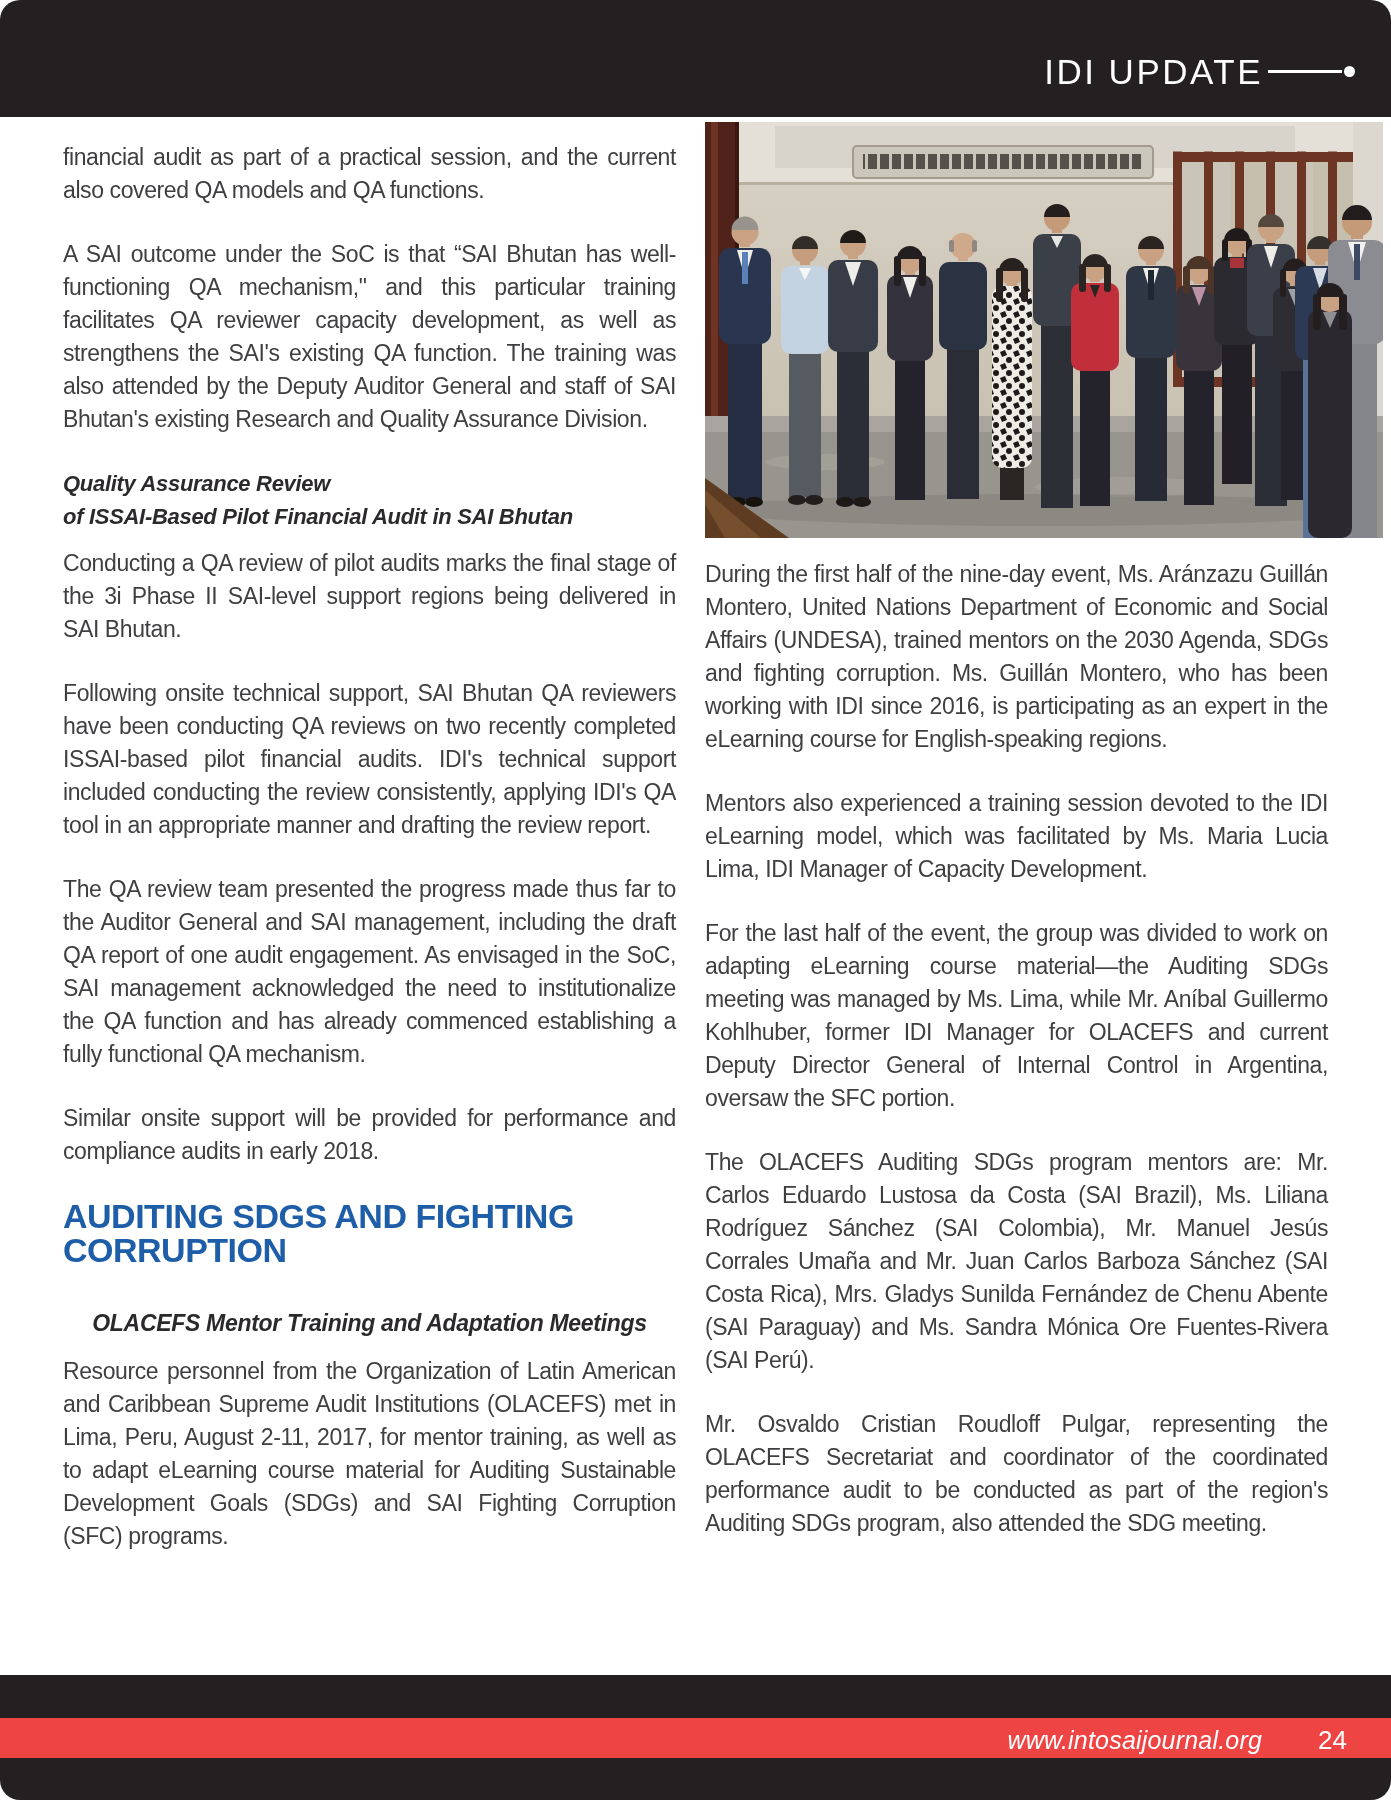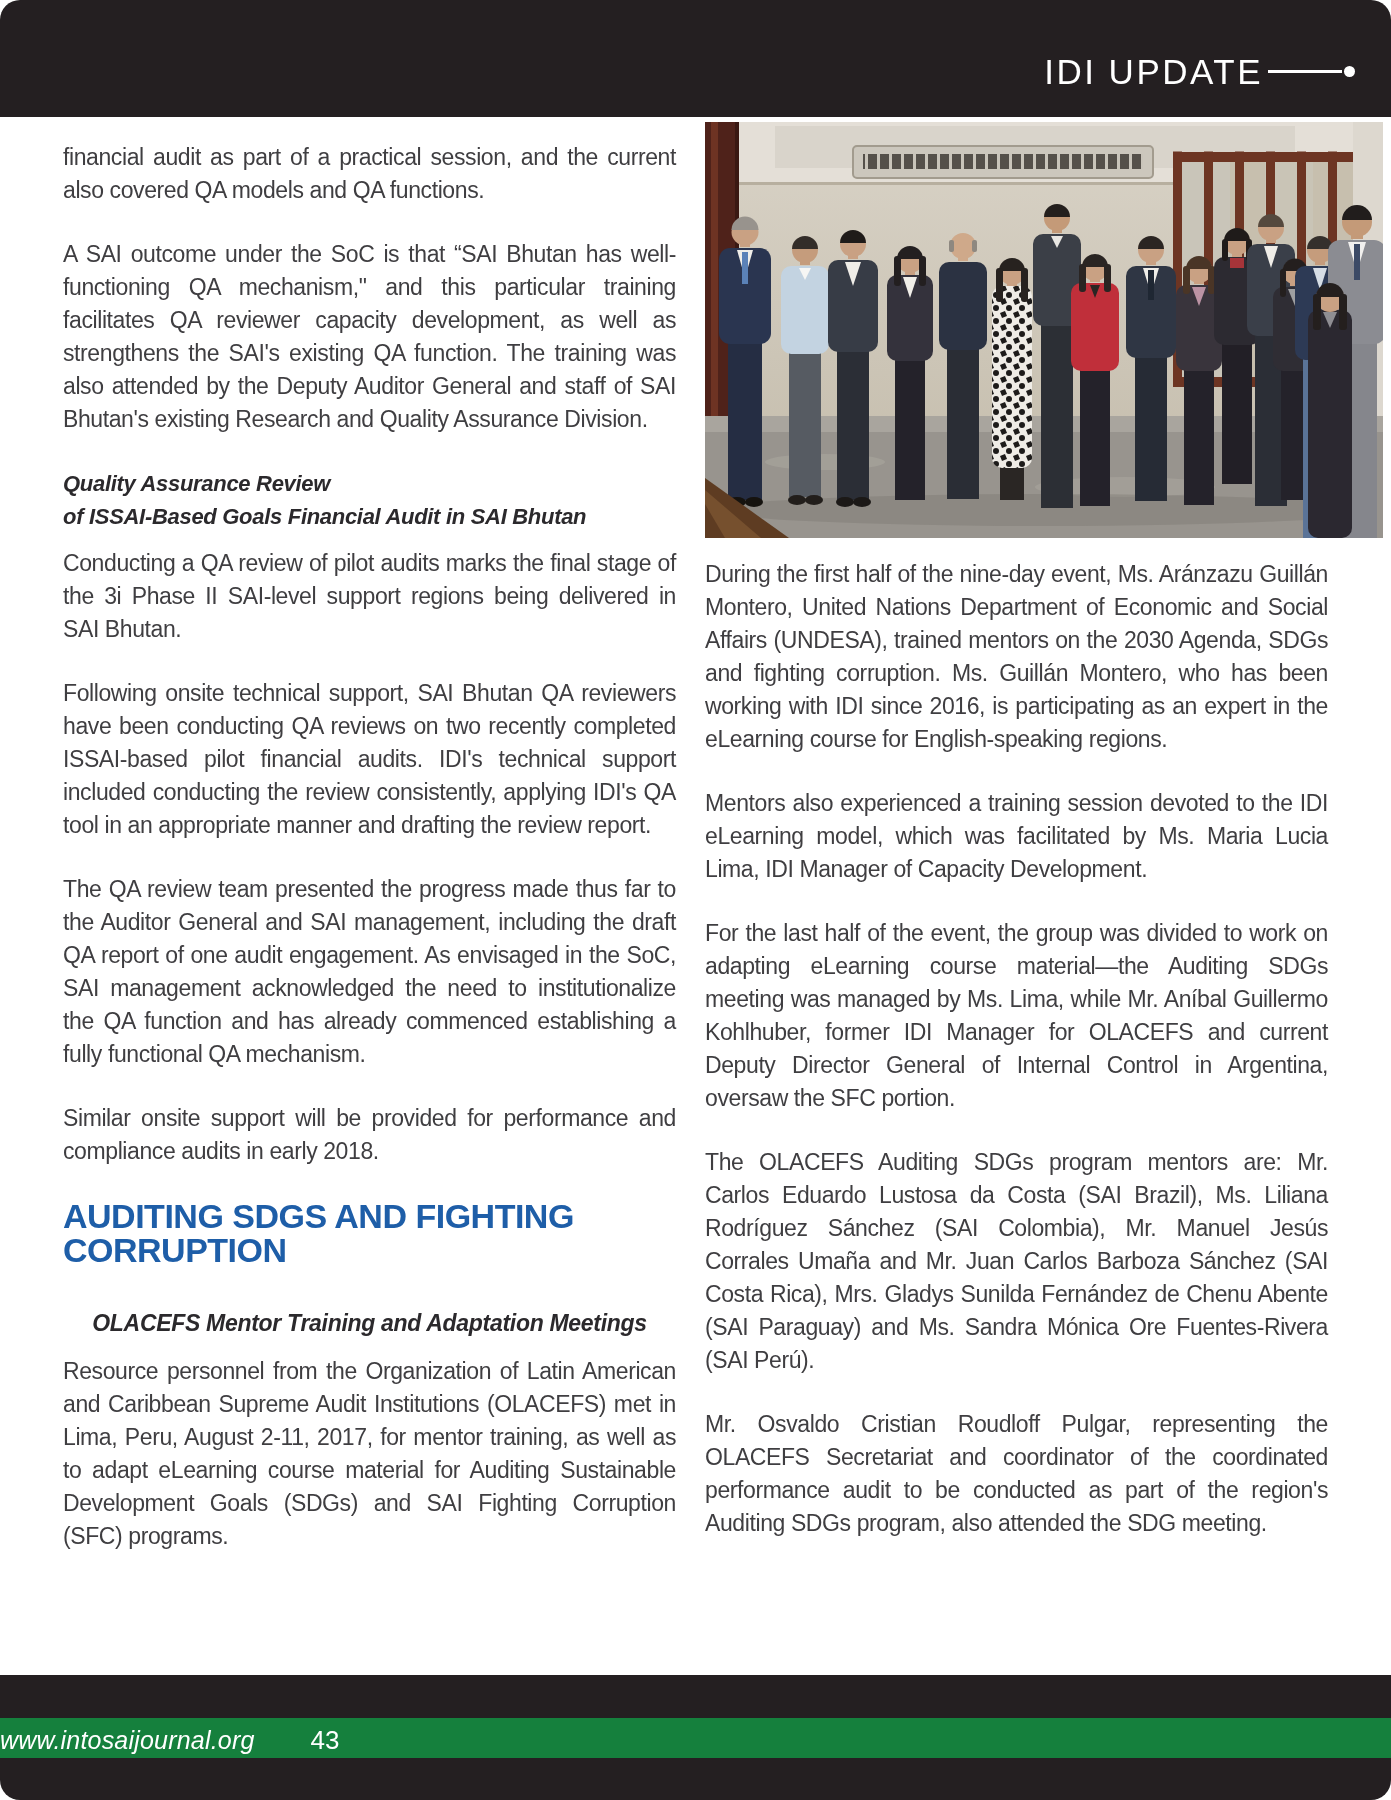--- a/index.html
+++ b/index.html
@@ -27,22 +27,22 @@
   .sub-heading{font-weight:bold;font-style:italic;text-align:center;color:#2b292c;
                font-size:23px;line-height:30px;margin:8px 0 17px 0;letter-spacing:-0.3px;}
 
   
   .photo{position:absolute;left:705px;top:122px;width:678px;height:416px;margin:0;padding:0;}
   .photo svg{display:block;width:100%;height:100%;}
 
   
   .bar{position:absolute;left:0;width:1391px;}
   .bar-dark-top{top:1675px;height:43px;background:#241f21;}
-  .bar-blue{top:1718px;height:44px;background:#15803d;display:flex;align-items:center;
-            justify-content:flex-start;box-sizing:border-box;padding-right:44px;color:#fff;}
+  .bar-blue{top:1718px;height:44px;background:#ef4444;display:flex;align-items:center;
+            justify-content:flex-end;box-sizing:border-box;padding-right:44px;color:#fff;}
   .bar-dark-bottom{top:1758px;height:42px;background:#241f21;}
   .footer-site{font-style:italic;font-size:25px;letter-spacing:0.2px;}
   .footer-page{font-size:26px;margin-left:56px;font-style:normal;}
 </style>
 </head>
 <body>
 
 <div class="page">
 
   <div class="header-bar">
@@ -267,21 +267,21 @@
       <polygon points="0,356 84,416 0,416" fill="#5e3c22"></polygon>
       <polygon points="0,368 56,416 20,416 0,382" fill="#7a5330" opacity="0.85"></polygon>
     </svg>
   </figure>
 
   <section class="col col-left">
     <p>financial audit as part of a practical session, and the current also covered QA models and QA functions.</p>
     <p>A SAI outcome under the SoC is that “SAI Bhutan has well-functioning QA mechanism," and this particular training facilitates QA reviewer capacity development, as well as strengthens the SAI's existing QA function. The training was also attended by the Deputy Auditor General and staff of SAI Bhutan's existing Research and Quality Assurance Division.</p>
     <div class="qa-heading">
       <div>Quality Assurance Review</div>
-      <div>of ISSAI-Based Goals Financial Audit in SAI Bhutan</div>
+      <div>of ISSAI-Based Pilot Financial Audit in SAI Bhutan</div>
     </div>
     <p>Conducting a QA review of pilot audits marks the final stage of the 3i Phase II SAI-level support regions being delivered in SAI Bhutan.</p>
     <p>Following onsite technical support, SAI Bhutan QA reviewers have been conducting QA reviews on two recently completed ISSAI-based pilot financial audits. IDI's technical support included conducting the review consistently, applying IDI's QA tool in an appropriate manner and drafting the review report.</p>
     <p>The QA review team presented the progress made thus far to the Auditor General and SAI management, including the draft QA report of one audit engagement. As envisaged in the SoC, SAI management acknowledged the need to institutionalize the QA function and has already commenced establishing a fully functional QA mechanism.</p>
     <p>Similar onsite support will be provided for performance and compliance audits in early 2018.</p>
     <h2 class="section-heading">AUDITING SDGS AND FIGHTING CORRUPTION</h2>
     <h3 class="sub-heading">OLACEFS Mentor Training and Adaptation Meetings</h3>
     <p>Resource personnel from the Organization of Latin American and Caribbean Supreme Audit Institutions (OLACEFS) met in Lima, Peru, August 2-11, 2017, for mentor training, as well as to adapt eLearning course material for Auditing Sustainable Development Goals (SDGs) and SAI Fighting Corruption (SFC) programs.</p>
   </section>
 
@@ -289,17 +289,17 @@
     <p>During the first half of the nine-day event, Ms. Aránzazu Guillán Montero, United Nations Department of Economic and Social Affairs (UNDESA), trained mentors on the 2030 Agenda, SDGs and fighting corruption. Ms. Guillán Montero, who has been working with IDI since 2016, is participating as an expert in the eLearning course for English-speaking regions.</p>
     <p>Mentors also experienced a training session devoted to the IDI eLearning model, which was facilitated by Ms. Maria Lucia Lima, IDI Manager of Capacity Development.</p>
     <p>For the last half of the event, the group was divided to work on adapting eLearning course material—the Auditing SDGs meeting was managed by Ms. Lima, while Mr. Aníbal Guillermo Kohlhuber, former IDI Manager for OLACEFS and current Deputy Director General of Internal Control in Argentina, oversaw the SFC portion.</p>
     <p>The OLACEFS Auditing SDGs program mentors are: Mr. Carlos Eduardo Lustosa da Costa (SAI Brazil), Ms. Liliana Rodríguez Sánchez (SAI Colombia), Mr. Manuel Jesús Corrales Umaña and Mr. Juan Carlos Barboza Sánchez (SAI Costa Rica), Mrs. Gladys Sunilda Fernández de Chenu Abente (SAI Paraguay) and Ms. Sandra Mónica Ore Fuentes-Rivera (SAI Perú).</p>
     <p>Mr. Osvaldo Cristian Roudloff Pulgar, representing the OLACEFS Secretariat and coordinator of the coordinated performance audit to be conducted as part of the region's Auditing SDGs program, also attended the SDG meeting.</p>
   </section>
 
   <div class="bar bar-dark-top"></div>
   <div class="bar bar-blue">
     <span class="footer-site">www.intosaijournal.org</span>
-    <span class="footer-page">43</span>
+    <span class="footer-page">24</span>
   </div>
   <div class="bar bar-dark-bottom"></div>
 
 </div>
 
 </body></html>

